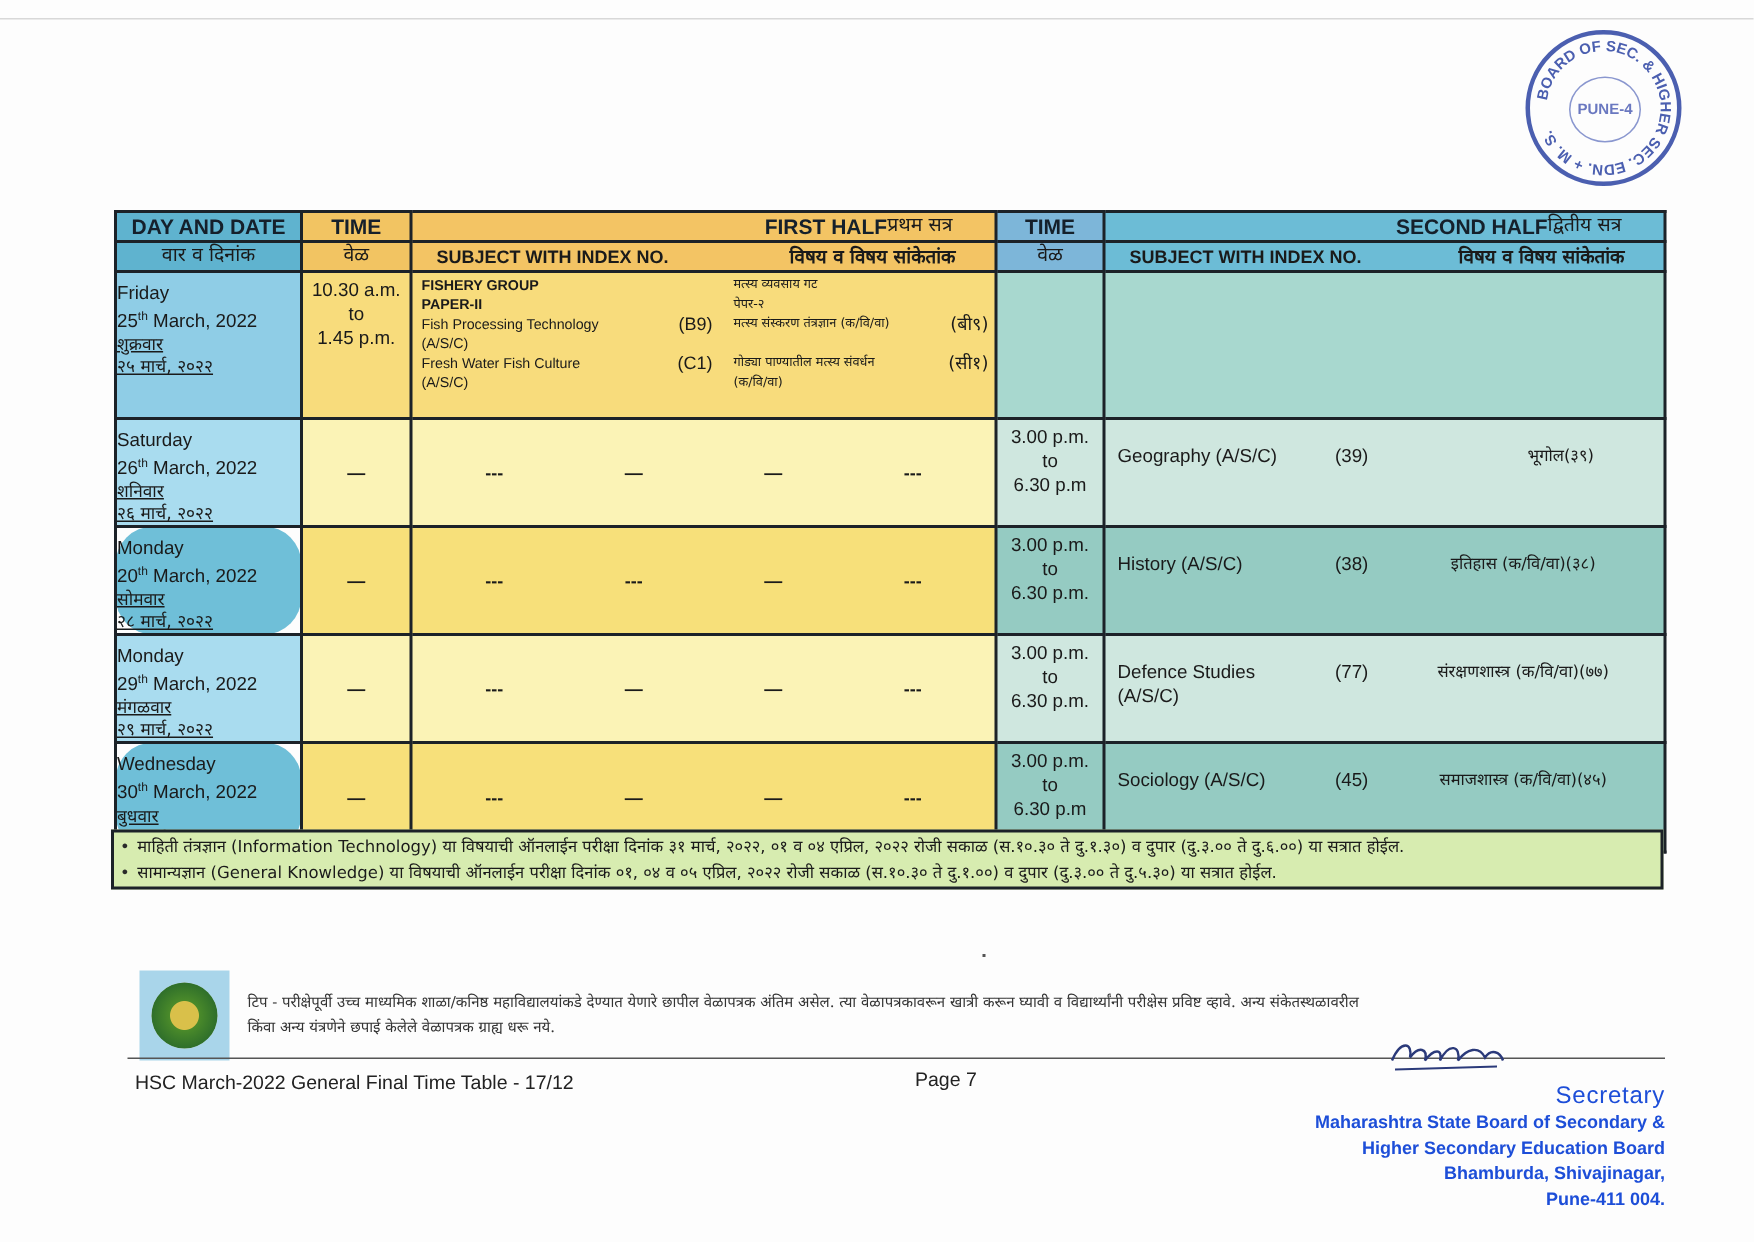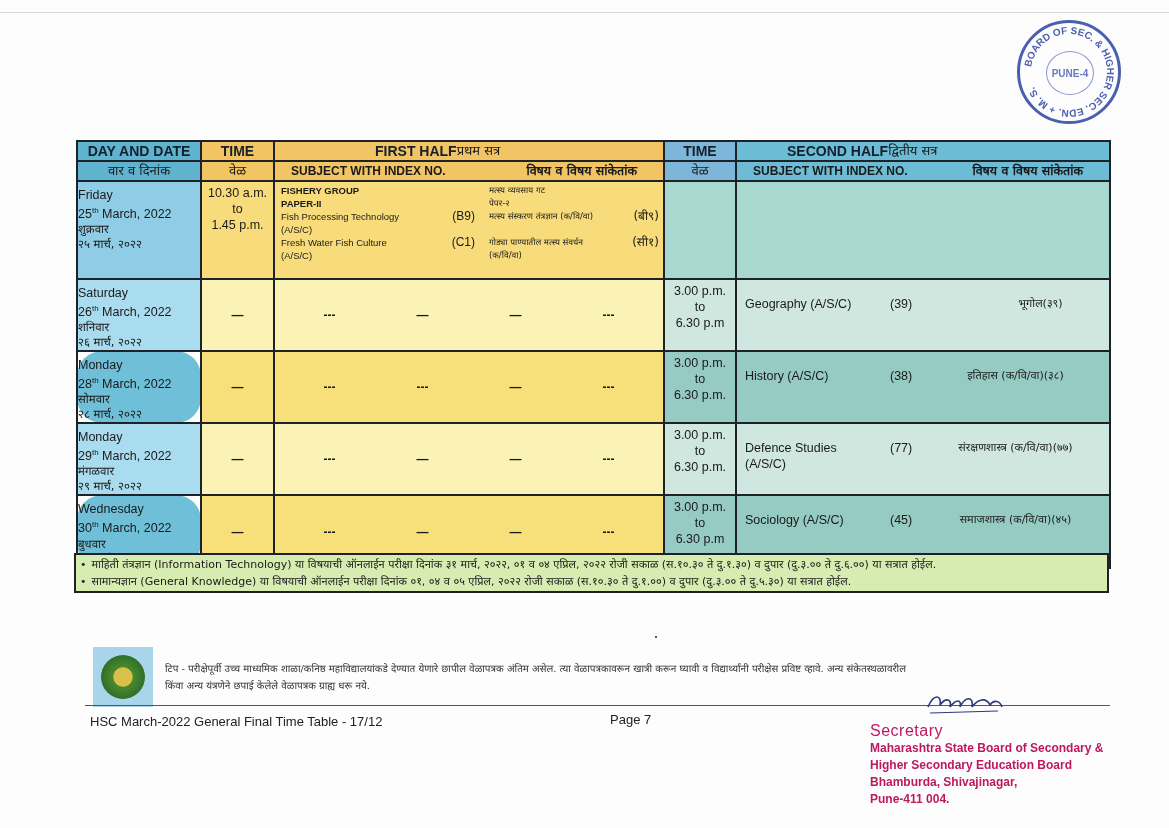--- a/index.html
+++ b/index.html
@@ -28,37 +28,37 @@
   }
   table.tt td, table.tt th { border: 2px solid #1c2228; padding: 0; vertical-align: top; }
   .h-day { background: #5fb3cf; }
   .h-time1 { background: #f2c462; }
   .h-first { background: #f3c464; }
   .h-time2 { background: #7db6d9; }
   .h-second { background: #6cbcd6; }
   th { font-weight: bold; margin-top: 28px; }
   .hdr-en { font-size: 14px; font-weight: bold; color: #15202b; text-align: center; line-height: 18px; }
   .hdr-mr { font-size: 13px; font-weight: normal; text-align: center; line-height: 18px; font-family: "DejaVu Sans", sans-serif; }
-  .hdr-split { display: flex; justify-content: flex-start; padding: 0 28px 0 40px; line-height: 18px; }
+  .hdr-split { display: flex; justify-content: flex-end; padding: 0 28px 0 40px; line-height: 18px; }
   .hdr-split2 { display: flex; justify-content: space-between; padding: 0 26px 0 16px; line-height: 18px; }
   .sub-en { font-size: 12px; font-weight: bold; }
   .sub-mr { font-size: 12.5px; font-family: "DejaVu Sans", sans-serif; }
 
   .row-a .c-day { background: #a9dcef; }
   .row-b .c-day { background: #6fbfd8; border-radius: 25px; }
   .row-a .c-t1, .row-a .c-first { background: #fbf3b6; }
   .row-b .c-t1, .row-b .c-first { background: #f7e07a; }
   .row-0 .c-t1, .row-0 .c-first { background: #f8dc7c; }
   .row-0 .c-day { background: #8fcde6; }
   .row-a .c-t2, .row-a .c-second { background: #cfe7df; }
   .row-b .c-t2, .row-b .c-second { background: #95cbc2; }
   .row-0 .c-t2, .row-0 .c-second { background: #a8d8cf; }
 
   .daycell { text-align: left; font-size: 12.5px; line-height: 15px; padding-top: 6px; }
-  .daycell .mr { font-family: "DejaVu Sans", sans-serif; font-size: 11.5px; }
+  .daycell .mr { font-family: "DejaVu Sans", sans-serif; font-size: 11.5px; text-decoration: underline; }
   .timecell { text-align: center; font-size: 12.5px; line-height: 16px; padding-top: 3px; }
   .dash { display: flex; align-items: center; justify-content: center; height: 100%; font-weight: bold; }
   .first-dashes { display: flex; justify-content: space-around; align-items: center; height: 66px; padding: 0 8px; font-weight: bold; }
 
   .fish { display: flex; padding: 2px 4px 0 6px; font-size: 9.5px; line-height: 13px; }
   .fish .en { width: 194px; }
   .fish .mr { flex: 1; font-family: "DejaVu Sans", sans-serif; font-size: 8.5px; }
   .fish .line { display: flex; justify-content: space-between; }
   .fish .code { font-size: 12px; }
 
@@ -77,21 +77,21 @@
   .logo {
     position: absolute; left: 93px; top: 647px; width: 60px; height: 60px; background: #a9d5ea;
     display: flex; align-items: center; justify-content: center;
   }
   .logo .disc { width: 44px; height: 44px; border-radius: 50%; background: radial-gradient(#d9c04a 30%, #4a8a2a 32%, #2f6f2a 70%, #b8a233 72%); }
   .tip { position: absolute; left: 165px; top: 660px; width: 940px; font-size: 10px; line-height: 17px; font-family: "DejaVu Serif", serif; color: #333; }
   .footline { position: absolute; left: 85px; top: 705px; width: 1025px; height: 1px; background: #555; }
   .foot-title { position: absolute; left: 90px; top: 714px; font-size: 13px; color: #222; }
   .foot-page { position: absolute; left: 610px; top: 712px; font-size: 13px; color: #222; }
   .signature { position: absolute; left: 920px; top: 685px; width: 90px; height: 36px; }
-  .sig-block { position: absolute; left: 870px; top: 722px; width: 240px; text-align: left; color: #be185d; }
+  .sig-block { position: absolute; left: 870px; top: 722px; width: 240px; text-align: right; color: #1d4ed8; }
   .sig-block .t1 { font-size: 16px; letter-spacing: 0.5px; }
   .sig-block .t2 { font-size: 12px; font-weight: bold; line-height: 17px; }
   .sig-block .t3 { font-size: 12px; line-height: 17px; font-weight: bold; }
   .dot { position: absolute; left: 655px; top: 636px; width: 2px; height: 2px; background: #555; }
 </style>
 </head>
 <body>
 
 <div class="topline"></div>
 
@@ -251,21 +251,21 @@
               <span>(३९)</span>
             </span>
       </div>
     </td>
   </tr>
 
   <tr class="row-b" style="height:69px">
     <td class="c-day">
       <div class="daycell">
         <div>Monday</div>
-        <div><span>28</span><sup style="font-size:8px">th</sup><span> March, 2022</span></div>
+        <div><span>20</span><sup style="font-size:8px">th</sup><span> March, 2022</span></div>
         <div class="mr">सोमवार</div>
         <div class="mr">२८ मार्च, २०२२</div>
       </div>
     </td>
     <td class="c-t1" style="vertical-align:middle">
           <div class="dash">—</div>
         </td>
     <td class="c-first" style="vertical-align:middle">
       <div class="first-dashes">
         <span>---</span>

